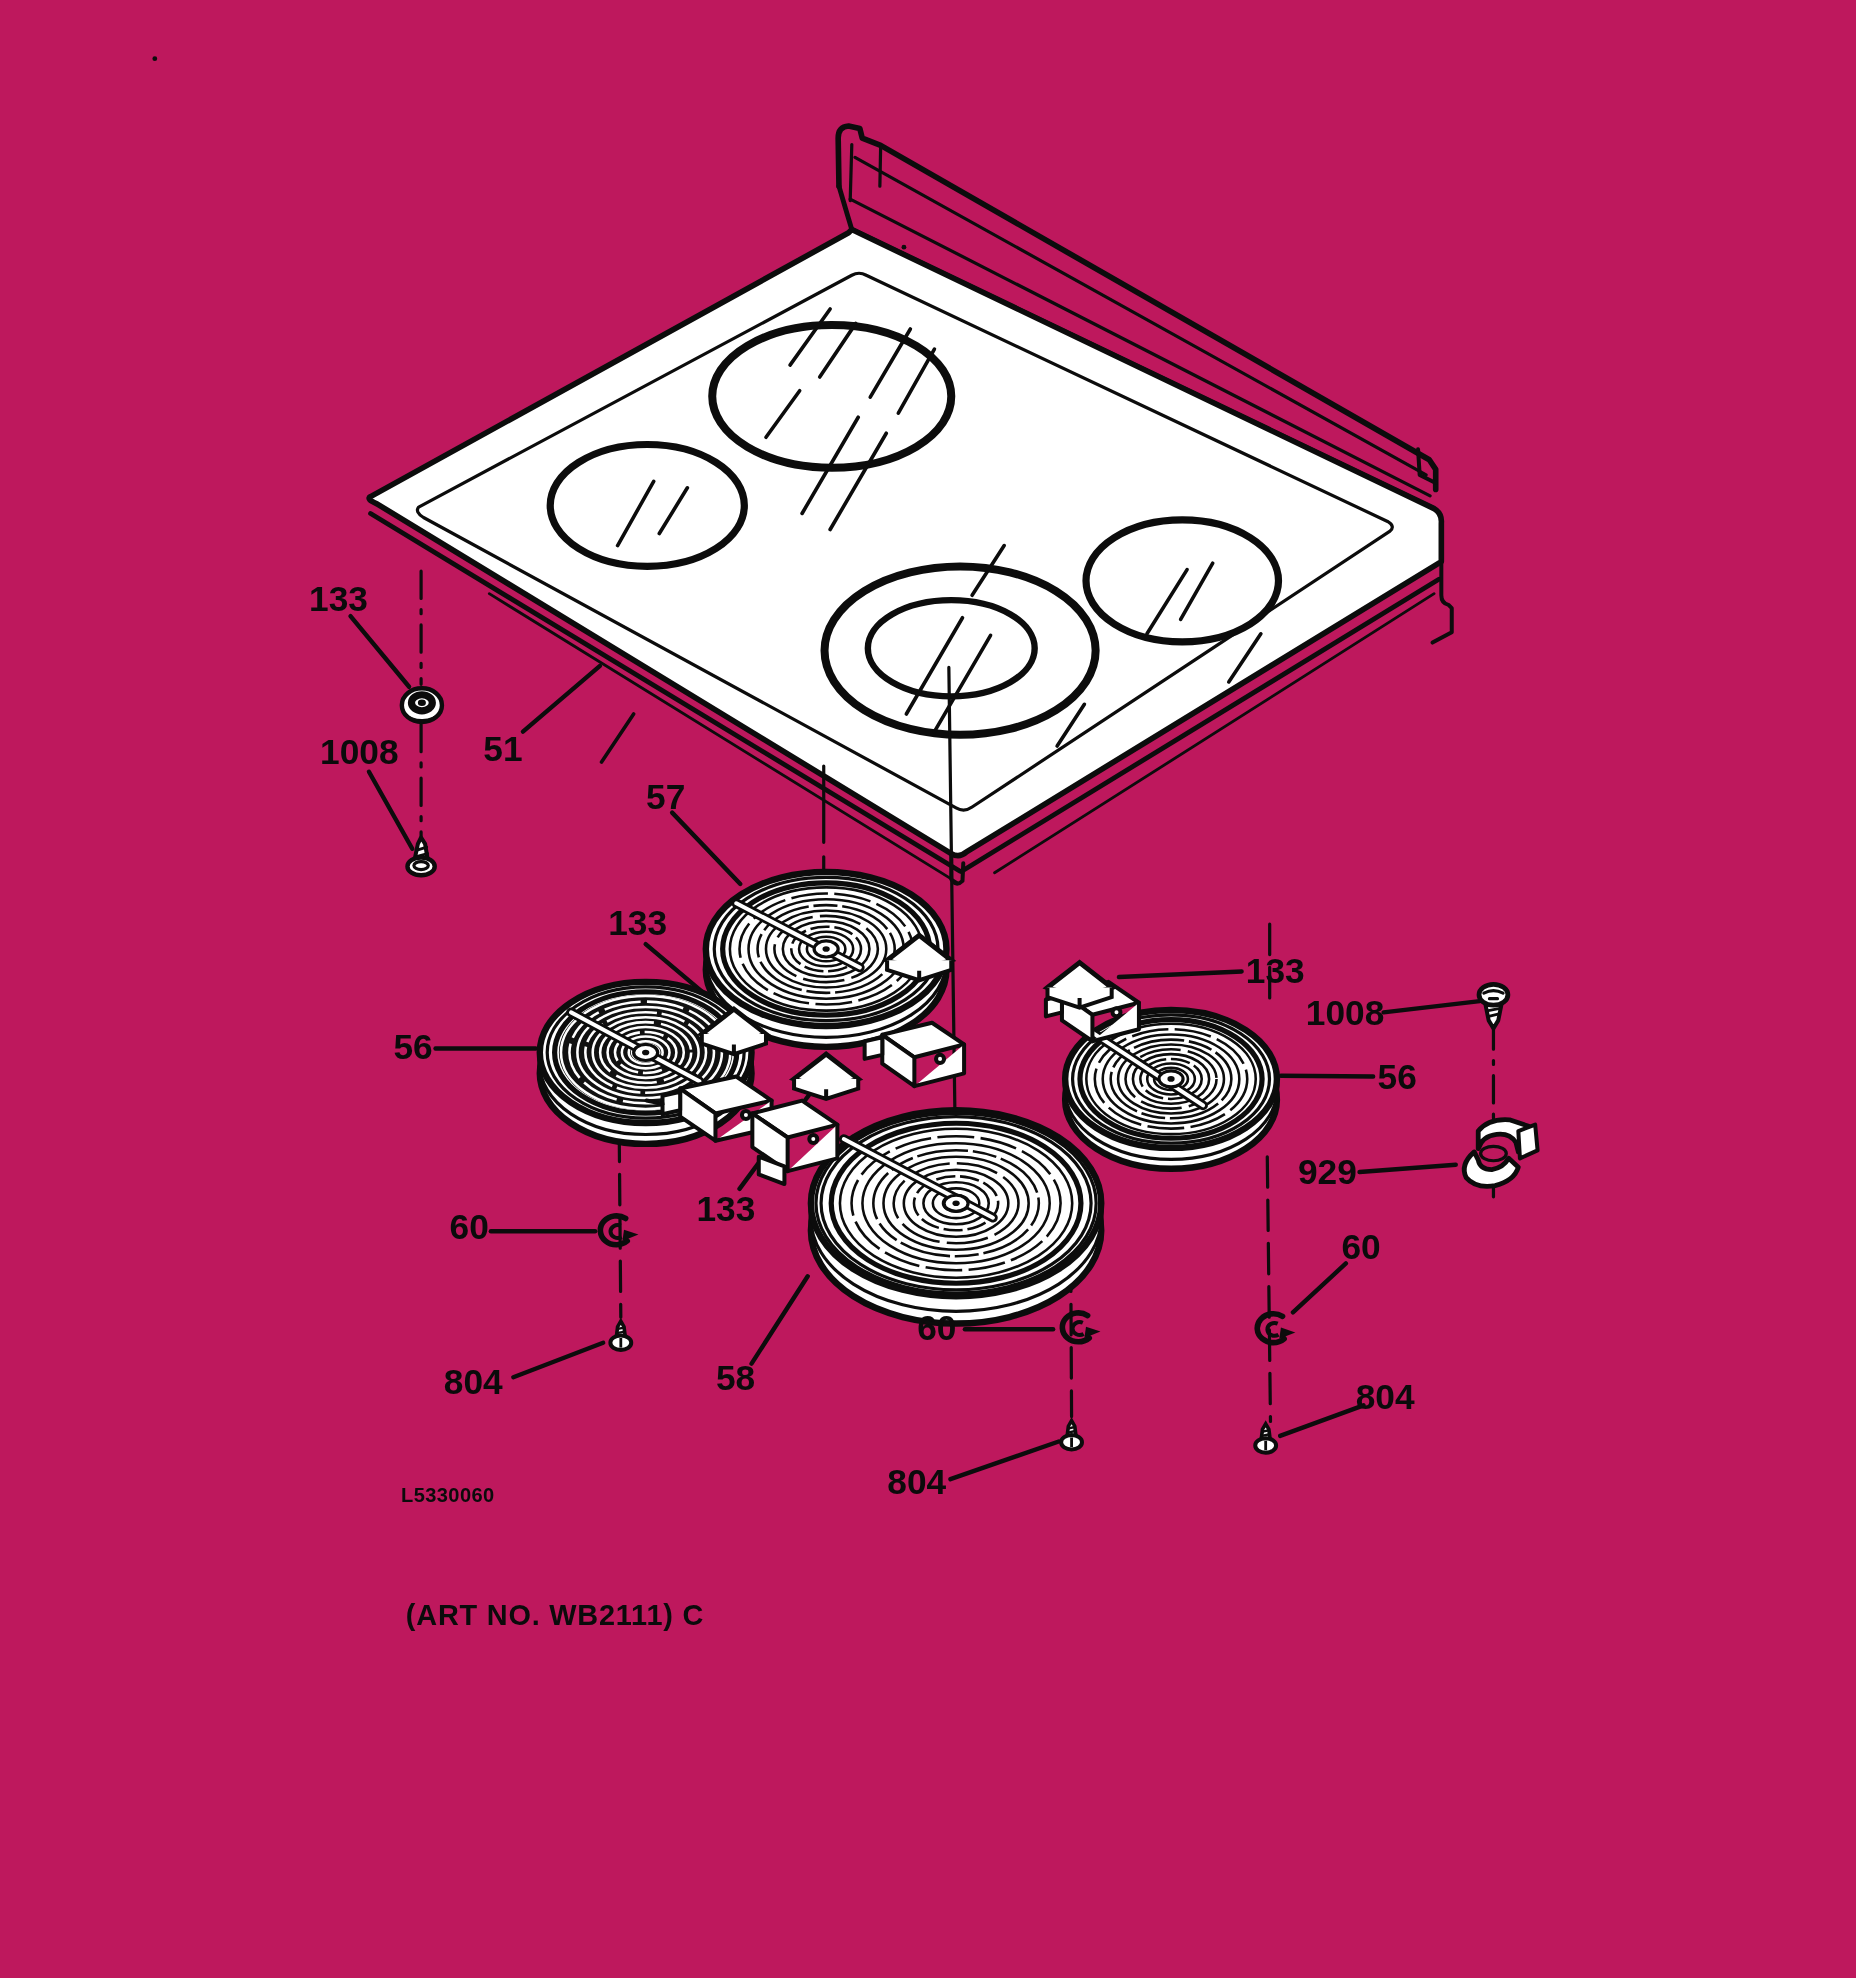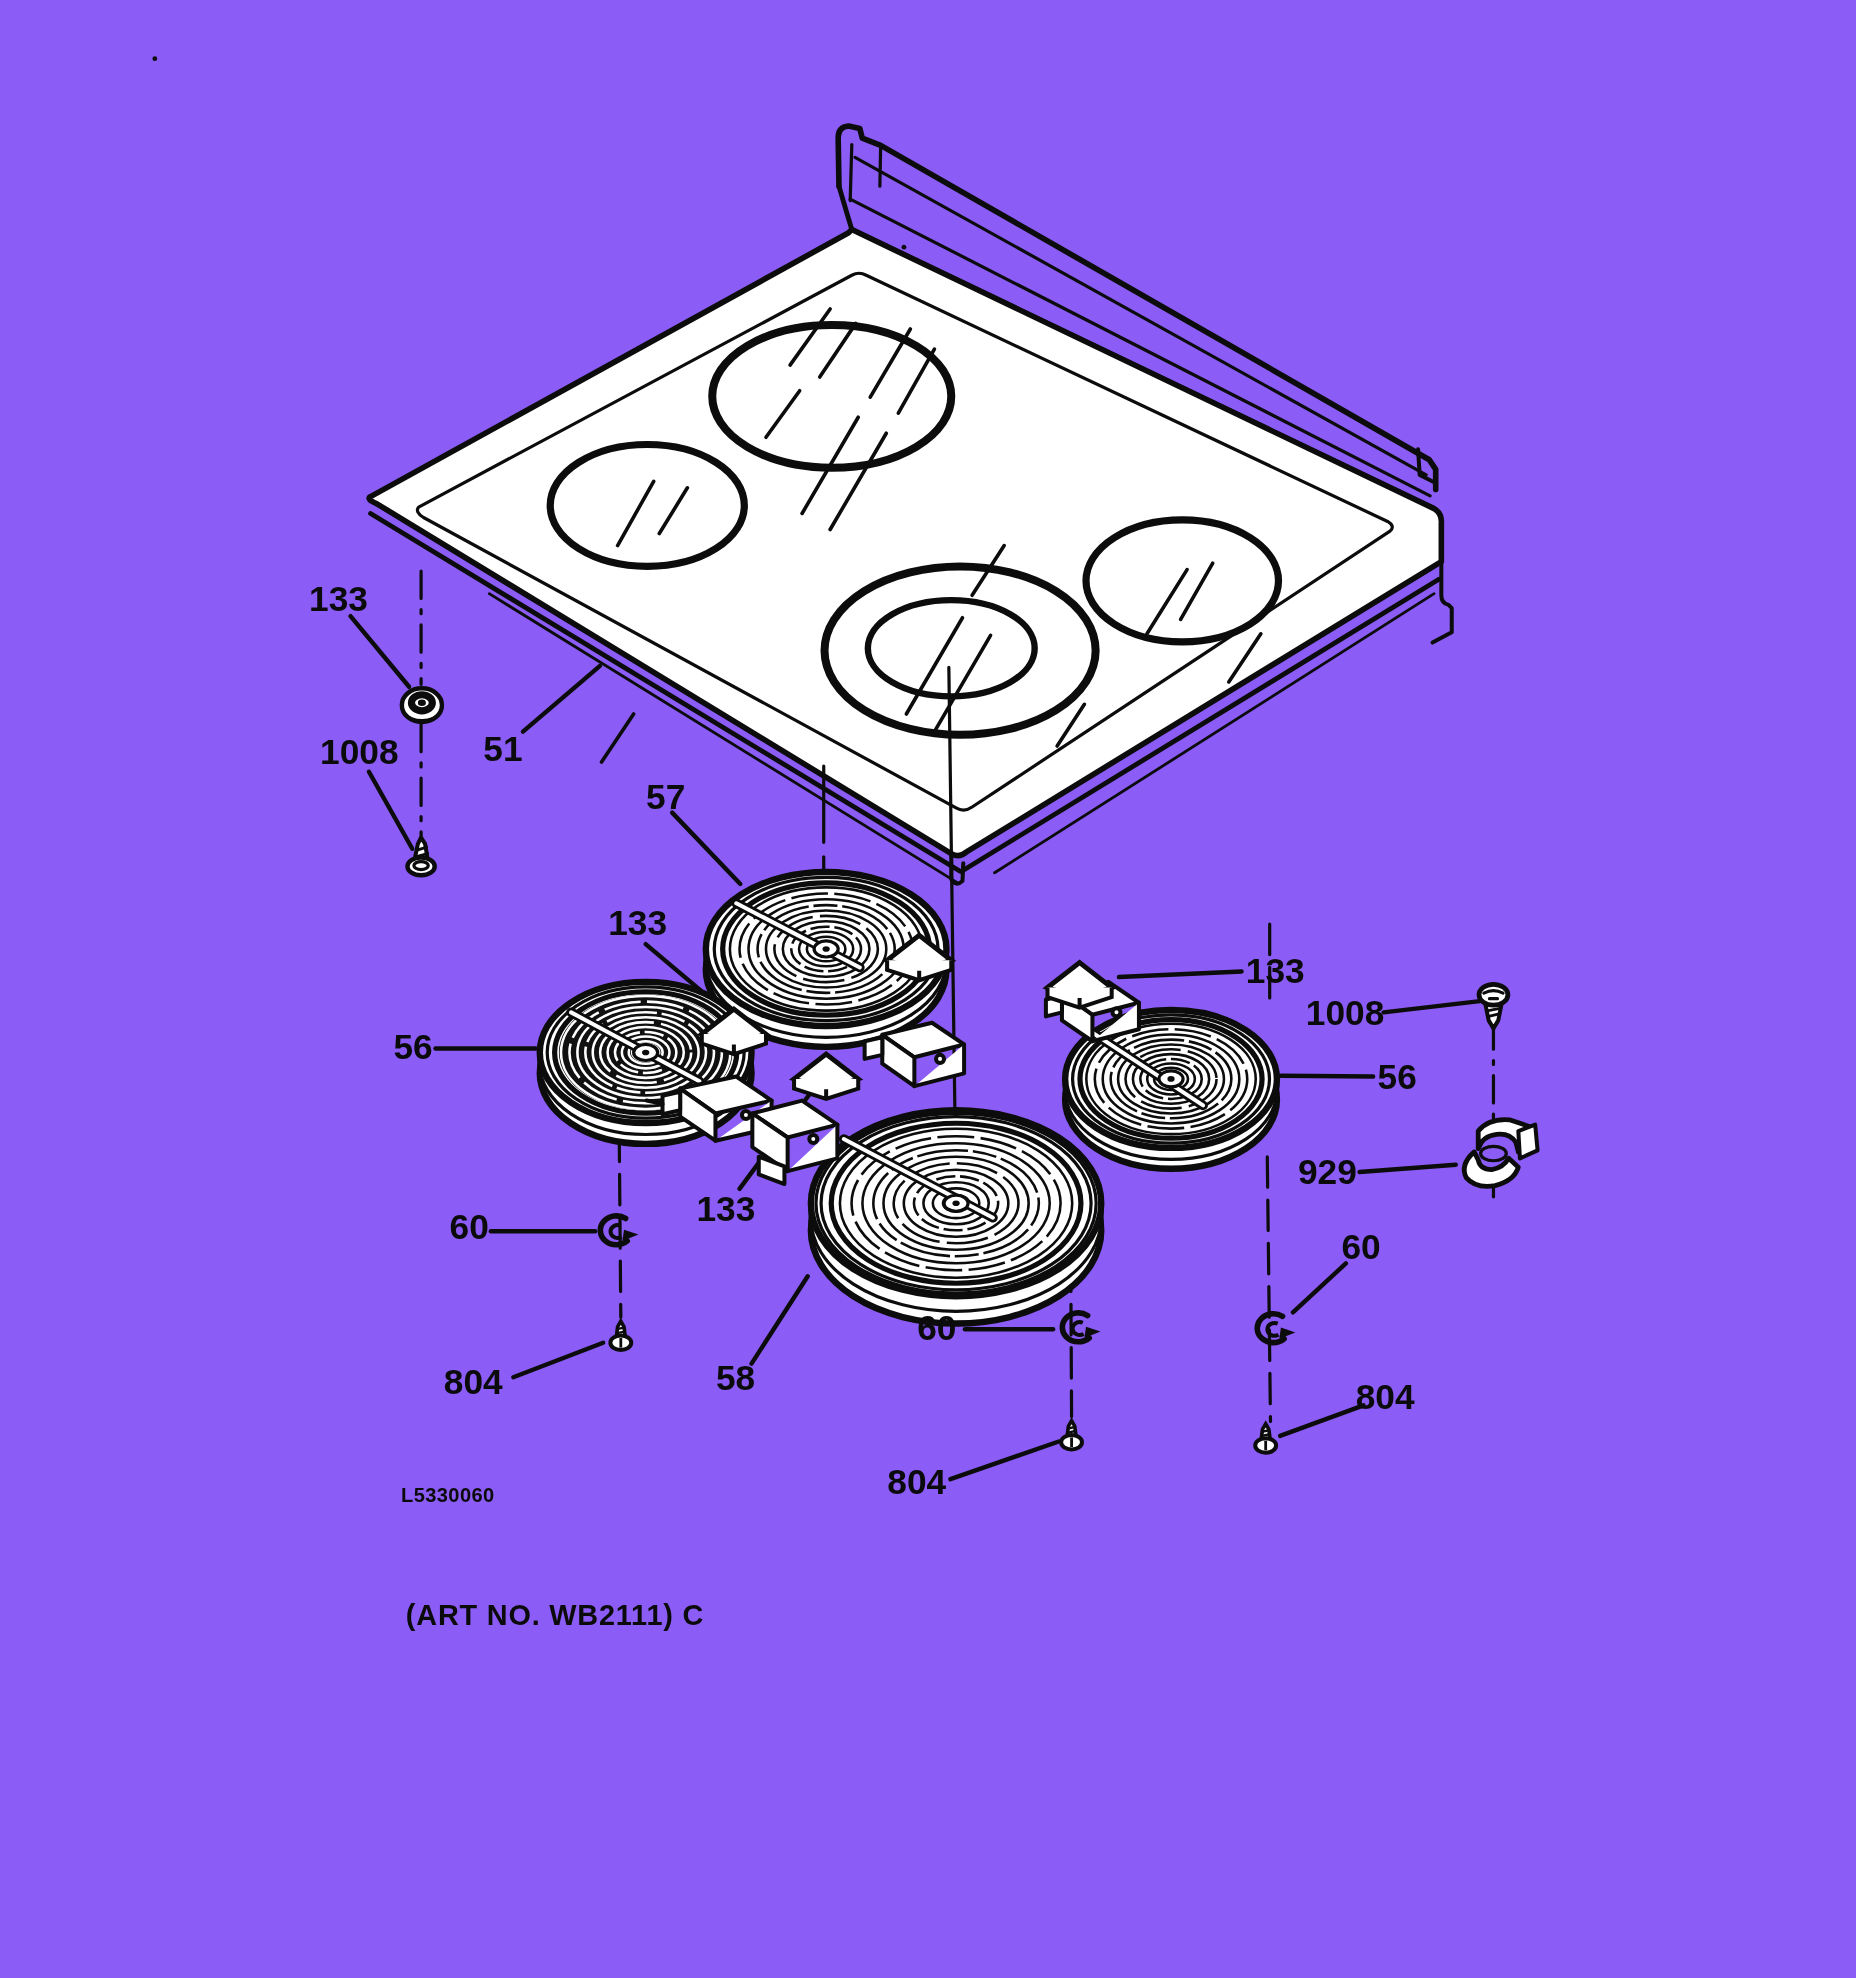--- a/index.html
+++ b/index.html
@@ -1,16 +1,16 @@
 <!DOCTYPE html>
 <html style="font-size:13px"><head>
 <meta charset="utf-8">
 <style>
   html,body{margin:0;padding:0;background:#fff;}
-  .stage{position:relative;width:1856px;height:1979px;background:#8b5cf6;overflow:hidden;
+  .stage{position:relative;width:1856px;height:1979px;background:#be185d;overflow:hidden;
          font-family:"Liberation Sans",sans-serif;}
   svg{position:absolute;left:0;top:0;}
   .lbl{font-family:"Liberation Sans",sans-serif;font-weight:700;font-size:44px;fill:#0b0b0b;}
   .doc{font-family:"Liberation Sans",sans-serif;font-weight:700;font-size:25px;fill:#0b0b0b;letter-spacing:.5px;}
   .art{font-family:"Liberation Sans",sans-serif;font-weight:700;font-size:36px;fill:#0b0b0b;letter-spacing:1px;}
   .ink{stroke:#0c0c0c;fill:none;stroke-linecap:round;stroke-linejoin:round;}
   .paper{fill:#ffffff;}
 </style>
 </head>
 <body>

